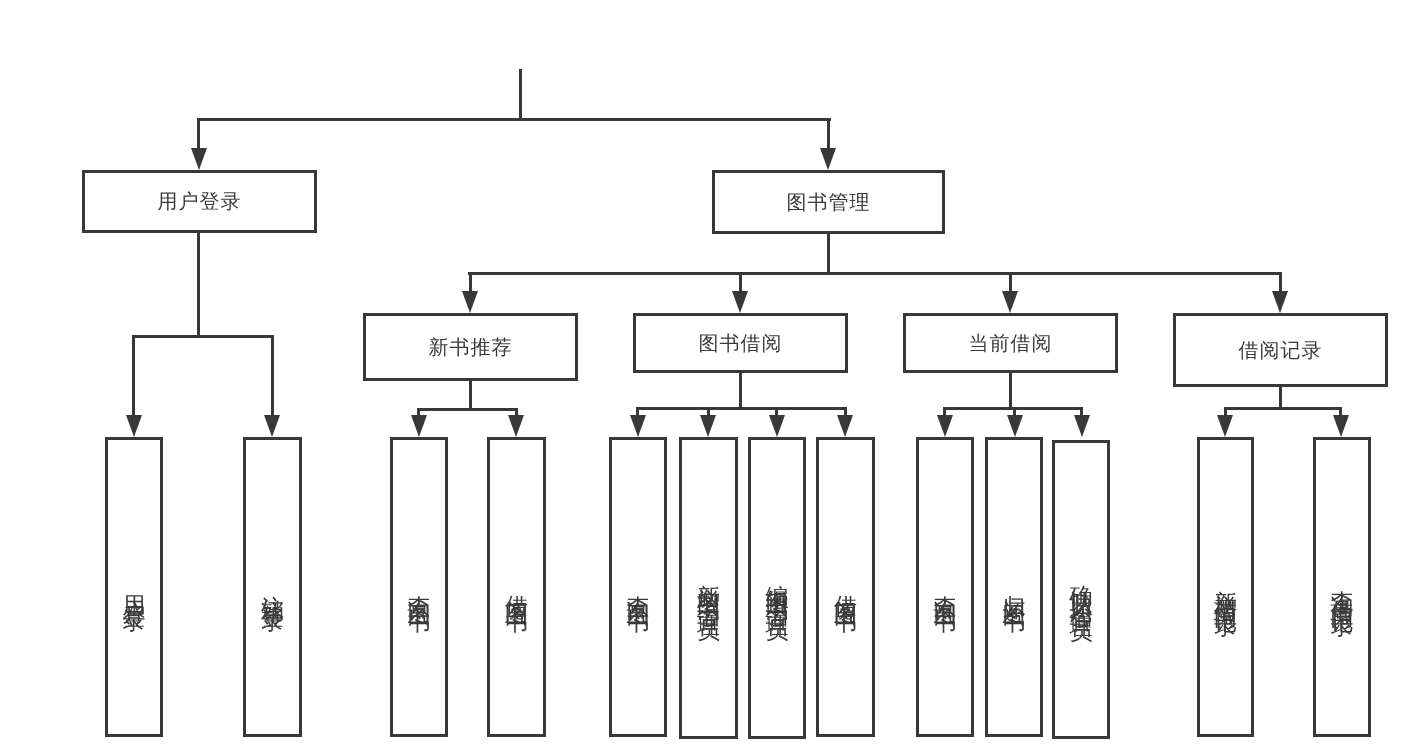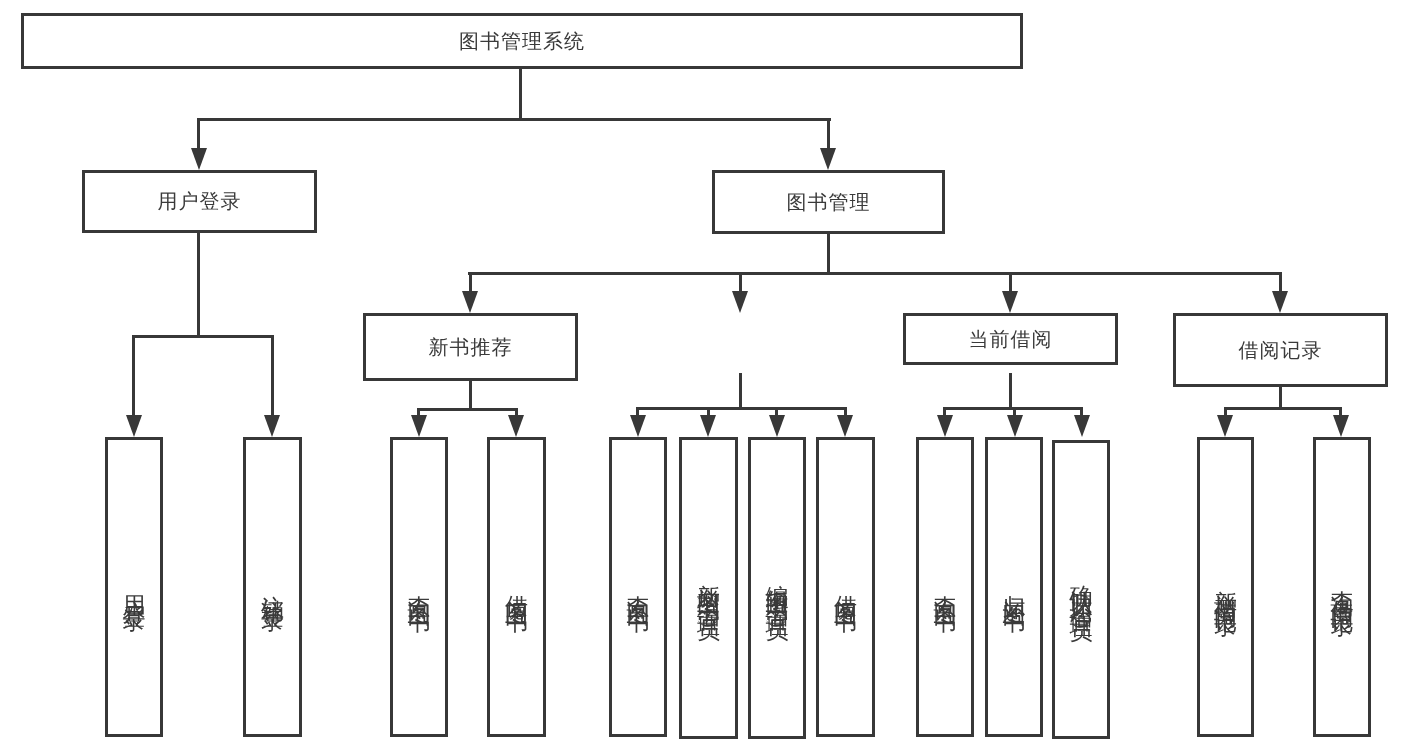--- a/index.html
+++ b/index.html
@@ -53,23 +53,20 @@
     white-space: nowrap;
     z-index: 5;
     mix-blend-mode: darken;
   }
 </style>
 </head>
 <body>
 
 <div class="canvas">
 
-  <div class="box h" style="left:21px;top:13px;width:1002px;height:56px">
-    <span>图书管理系统</span>
-  </div>
 
   <div class="vline" style="left:519px;top:69px;height:49px"></div>
   <div class="hline" style="left:197px;top:118px;width:634px"></div>
   <div class="vline" style="left:197px;top:118px;height:32px"></div>
   <div class="arrow" style="left:191px;top:148px"></div>
   <div class="vline" style="left:827px;top:118px;height:32px"></div>
   <div class="arrow" style="left:820px;top:148px"></div>
 
   <div class="box h" style="left:82px;top:170px;width:235px;height:63px">
     <span>用户登录</span>
@@ -92,21 +89,24 @@
   <div class="vline" style="left:739px;top:272px;height:20px"></div>
   <div class="arrow" style="left:732px;top:291px"></div>
   <div class="vline" style="left:1009px;top:272px;height:20px"></div>
   <div class="arrow" style="left:1002px;top:291px"></div>
   <div class="vline" style="left:1279px;top:272px;height:20px"></div>
   <div class="arrow" style="left:1272px;top:291px"></div>
 
   <div class="box h" style="left:363px;top:313px;width:215px;height:68px">
     <span>新书推荐</span>
   </div>
-  <div class="box h" style="left:903px;top:313px;width:215px;height:52px">
+  <div class="box h" style="left:633px;top:313px;width:215px;height:60px">
+    <span>图书借阅</span>
+  </div>
+  <div class="box h" style="left:903px;top:313px;width:215px;height:60px">
     <span>当前借阅</span>
   </div>
   <div class="box h" style="left:1173px;top:313px;width:215px;height:74px">
     <span>借阅记录</span>
   </div>
 
   <div class="vline" style="left:469px;top:373px;height:35px"></div>
   <div class="hline" style="left:417px;top:408px;width:101px"></div>
   <div class="vline" style="left:417px;top:408px;height:9px"></div>
   <div class="arrow" style="left:411px;top:415px"></div>

